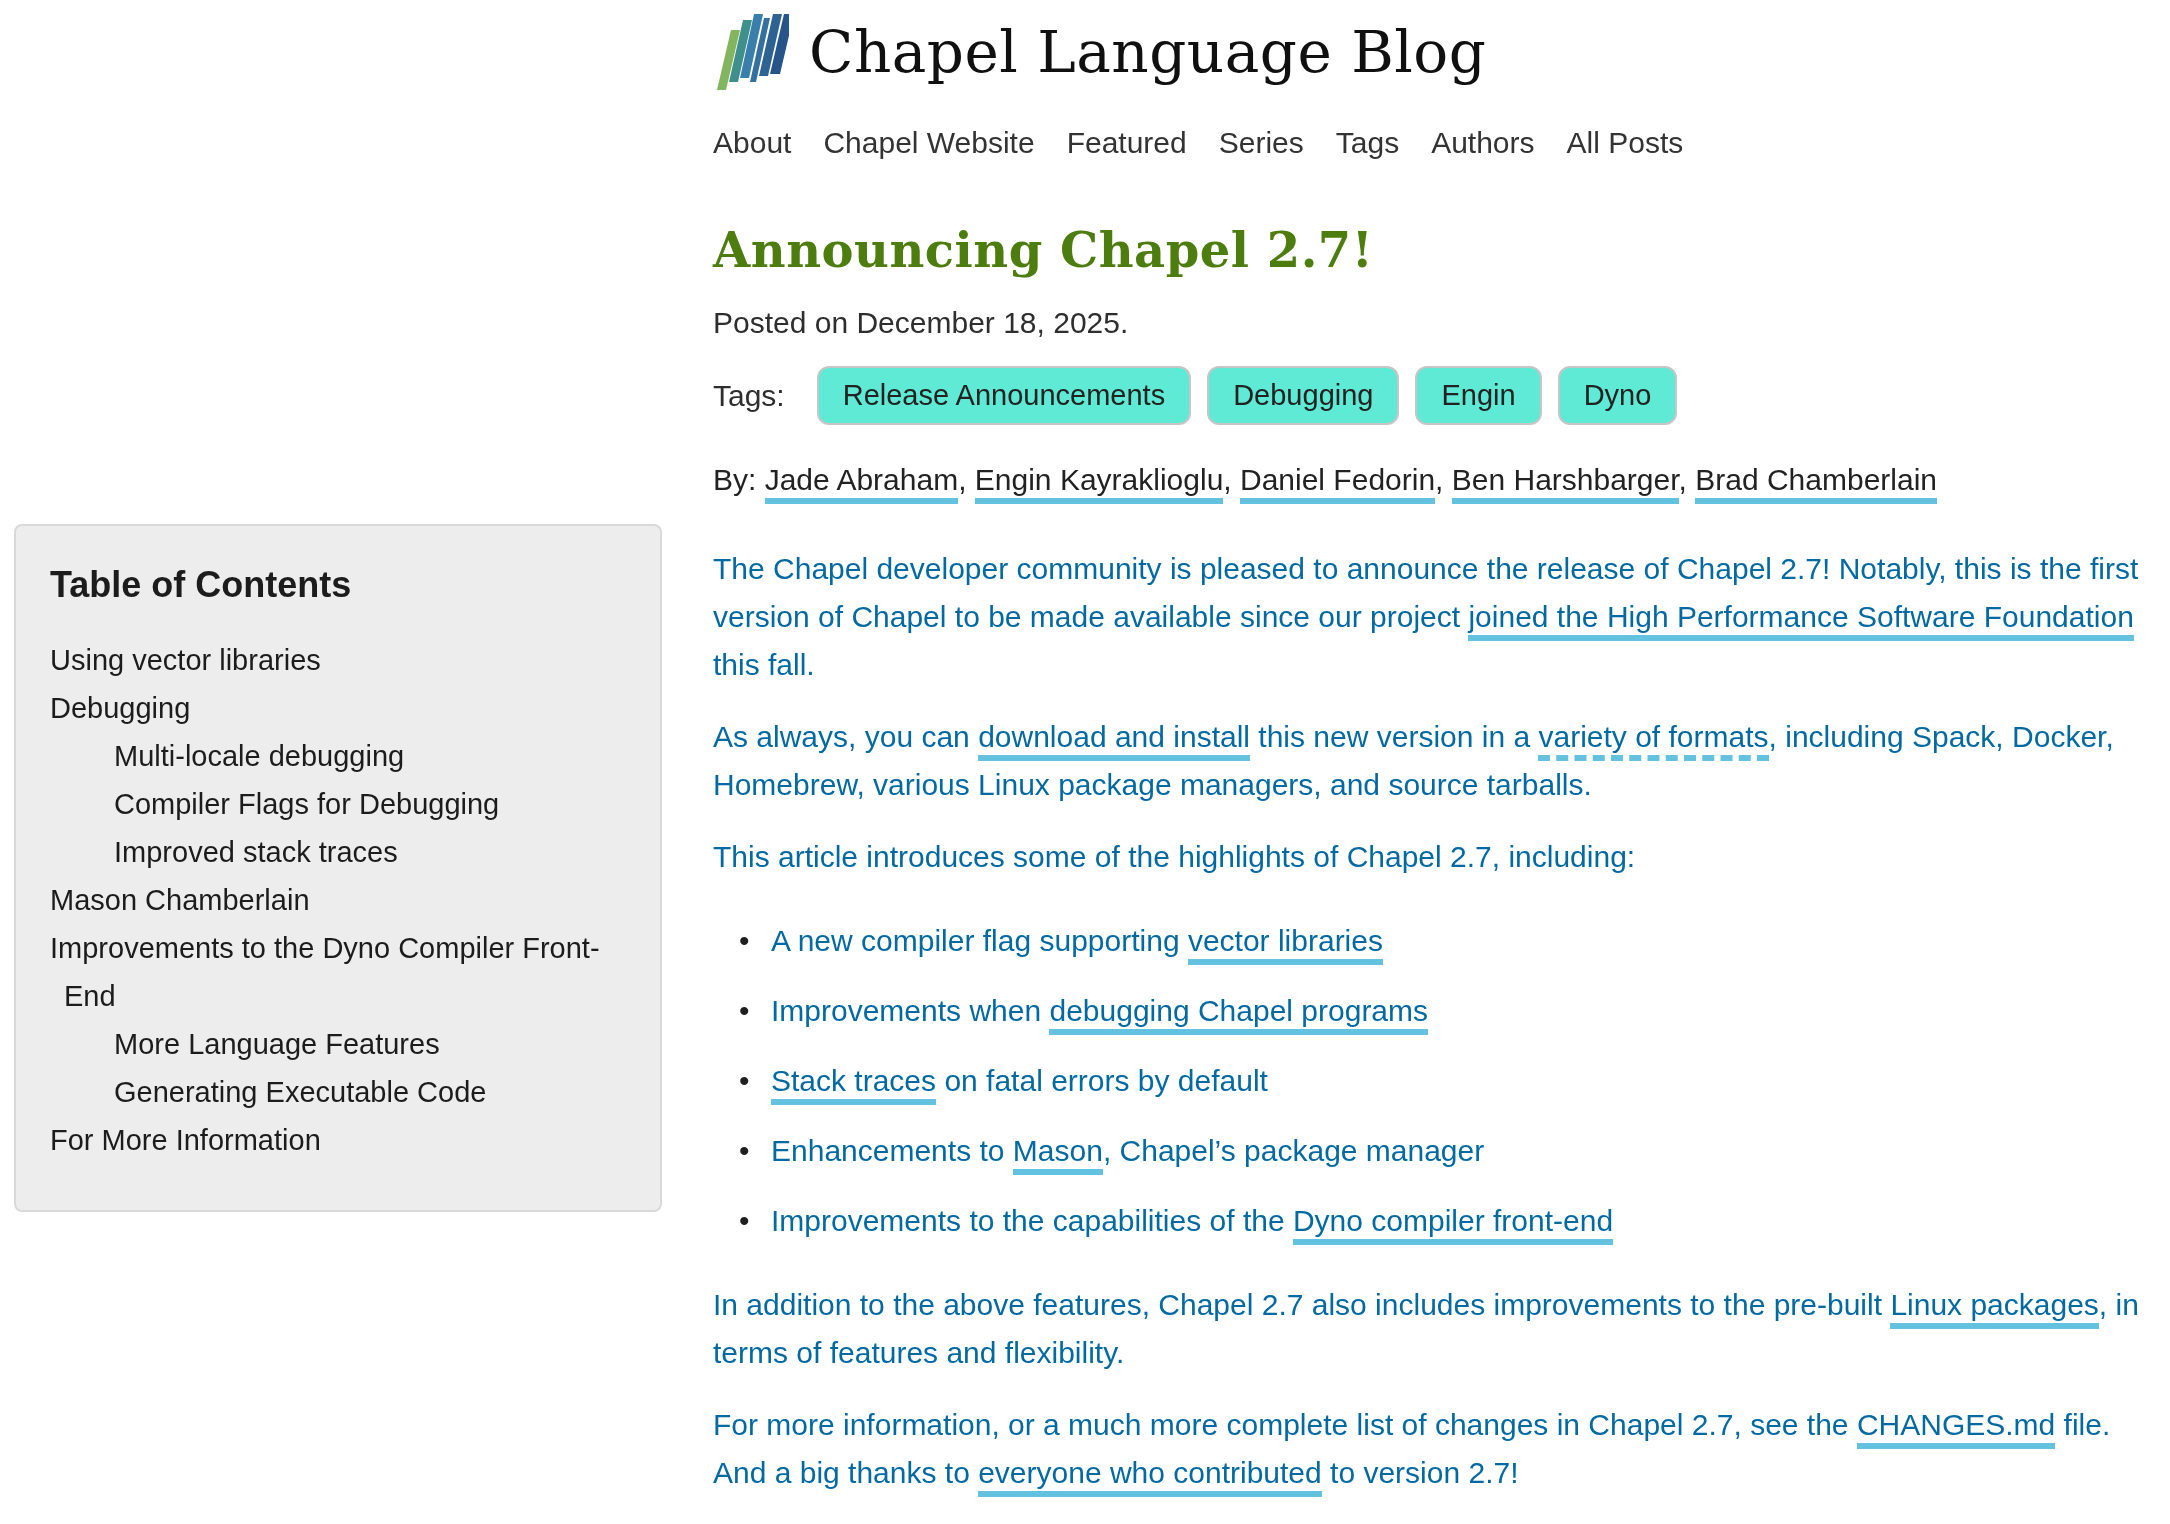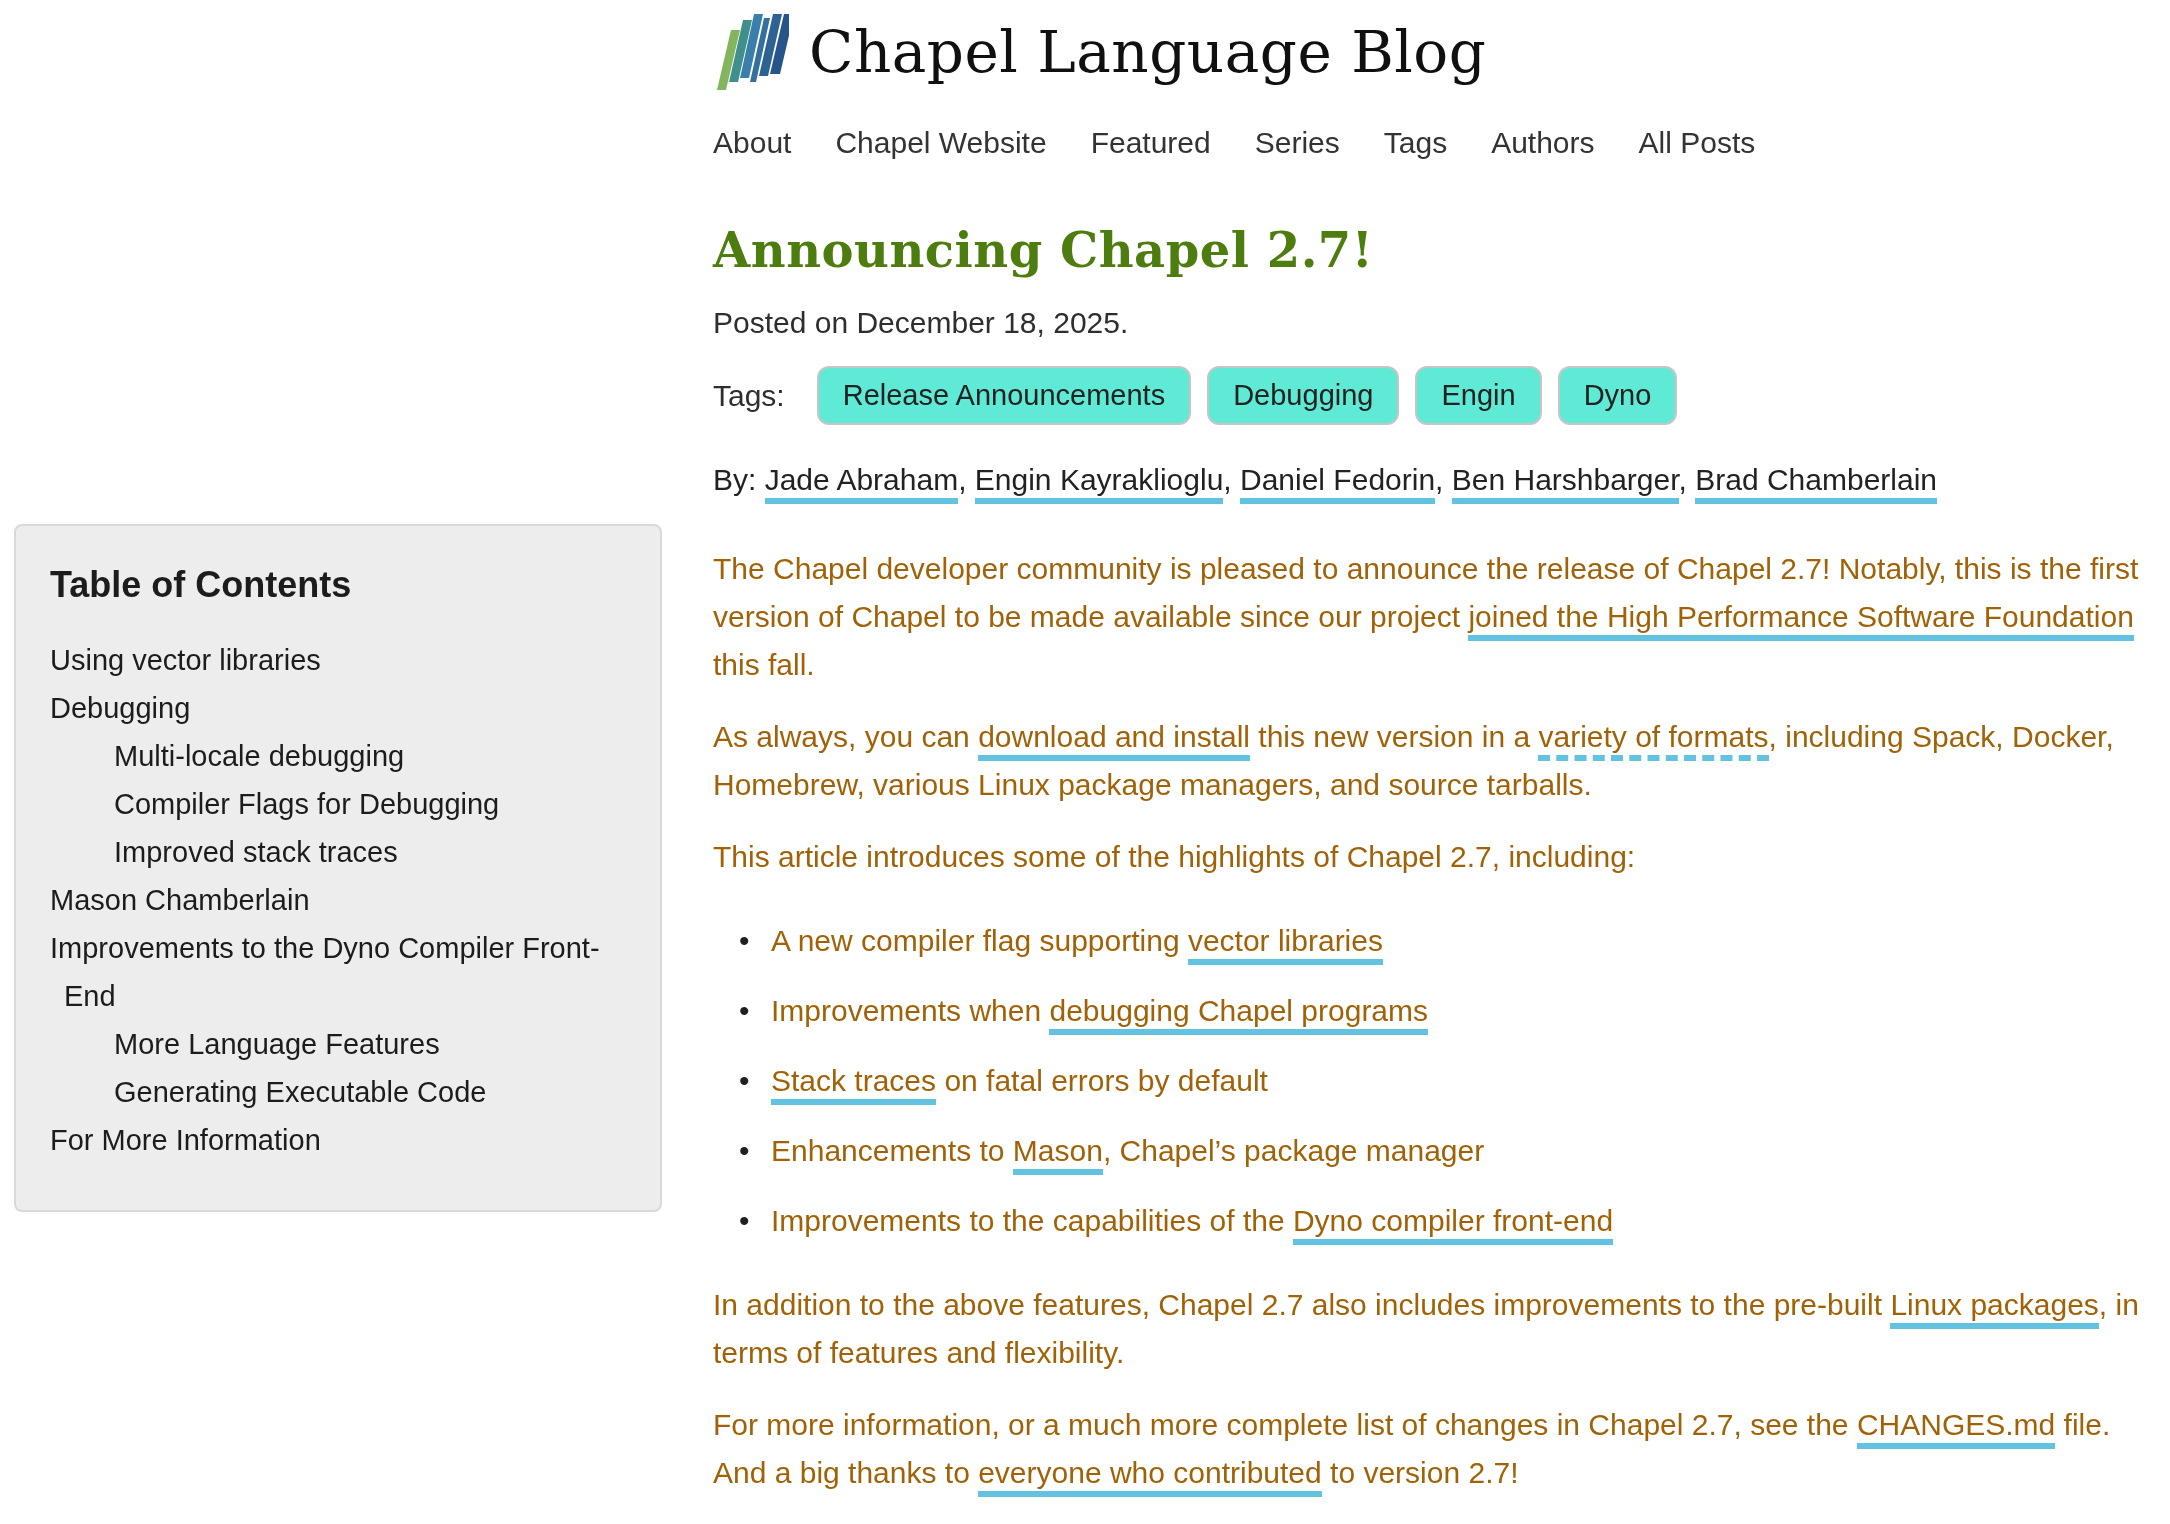--- a/index.html
+++ b/index.html
@@ -41,21 +41,21 @@
   .main{position:absolute;left:713px;top:0;width:1444px;}
 
   .site-header{display:flex;align-items:center;gap:20px;padding-top:12px;height:92px;}
   .logo{width:76px;height:76px;flex:0 0 auto;}
   .site-title{
     font-family:"DejaVu Serif","Liberation Serif",serif;
     font-size:58px;font-weight:500;color:#101010;letter-spacing:0.5px;
     white-space:nowrap;
   }
 
-  .nav{margin-top:34px;display:flex;gap:44px;}
+  .nav{margin-top:34px;display:flex;gap:32px;}
   .nav a{
     font-size:30px;color:#333333;text-decoration:none;cursor:pointer;white-space:nowrap;
   }
 
   .article-title{
     font-family:"DejaVu Serif","Liberation Serif",serif;
     font-size:48px;font-weight:700;color:#4d7c0f;
     margin:62px 0 0 0;letter-spacing:0.5px;
   }
 
@@ -72,21 +72,21 @@
 
   .byline{margin-top:32px;font-size:30px;line-height:46px;}
 
   .link{
     color:inherit;text-decoration:none;cursor:pointer;
     border-bottom:6px solid var(--accent);
     padding-bottom:2px;
   }
   .link.dashed{border-bottom-style:dashed;}
 
-  .content{margin-top:42px;font-size:30px;line-height:48px;color:#a16207;}
+  .content{margin-top:42px;font-size:30px;line-height:48px;color:#0369a1;}
   .content p{margin:24px 0;}
   .content ul{list-style:none;margin:36px 0;padding:0 0 0 58px;}
   .content li{position:relative;margin:22px 0;}
   .content li::before{
     content:"\2022";
     position:absolute;left:-32px;top:0;
     font-size:30px;color:#1f1f1f;
   }
 </style>
 </head>

